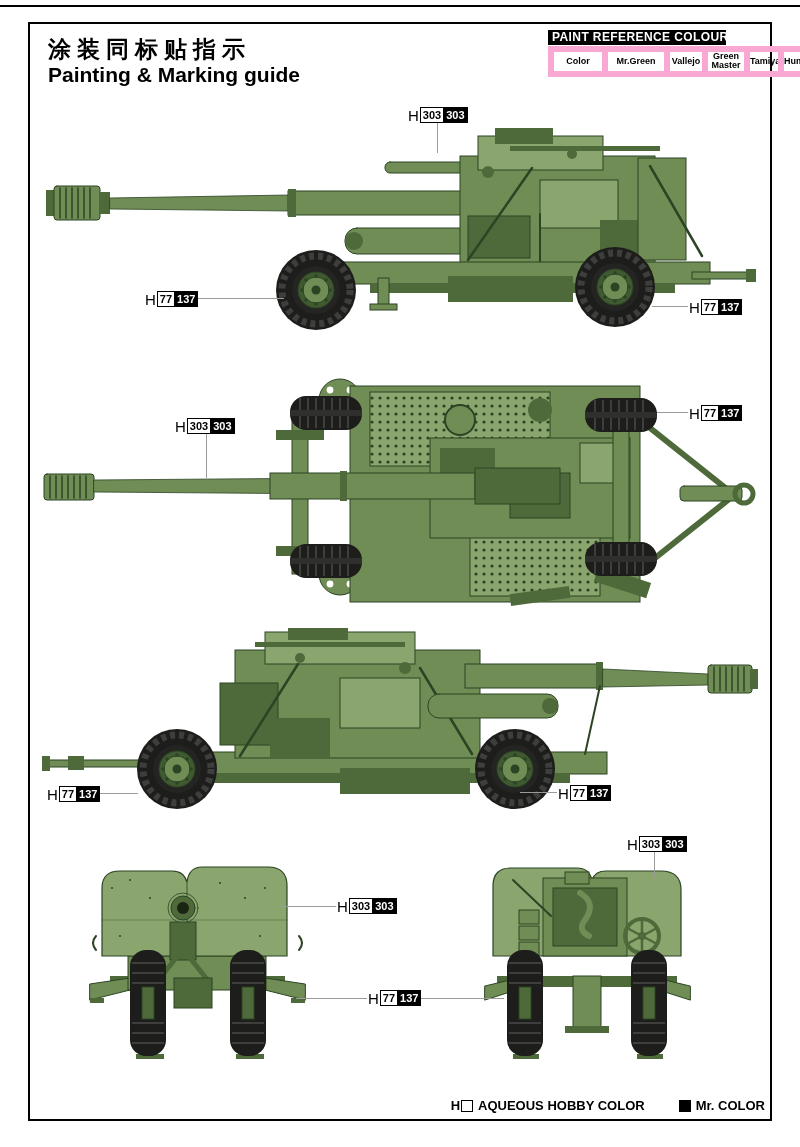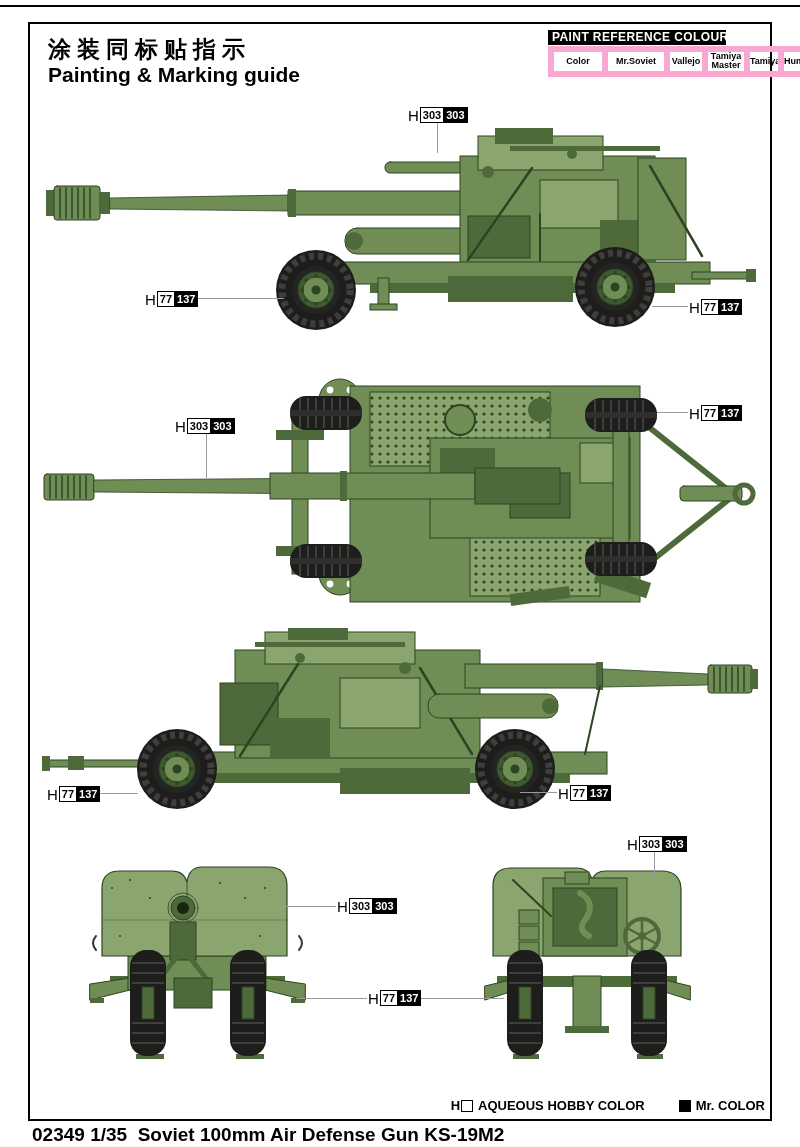--- a/index.html
+++ b/index.html
@@ -62,23 +62,23 @@
           <col style="width:54px">
           <col style="width:62px">
           <col style="width:38px">
           <col style="width:42px">
           <col style="width:34px">
           <col style="width:26px">
         </colgroup>
       <tbody>
           <tr>
         <th>Color</th>
-        <th>Mr.Soviet</th>
+        <th>Mr.Green</th>
         <th>Vallejo</th>
-        <th>Tamiya Master</th>
+        <th>Green Master</th>
         <th>Tamiya</th>
         <th>Humbrol</th>
       </tr>
     </tbody>
       </table>
   </div>
 
   <svg width="0" height="0">
     <defs>
       <g id="wheel-side">
@@ -359,15 +359,14 @@
 
   <div class="abs" id="legend">
     <span class="h">H</span>
     <span class="sq"></span>
     <span>AQUEOUS HOBBY COLOR</span>
     <span class="gap"></span>
     <span class="sq filled"></span>
     <span>Mr. COLOR</span>
   </div>
 
-  <div class="abs" id="footer"><span>02349</span> <span>1/35</span>  <span>Soviet 100mm Air Defense Gun KS-19M2</span></div>
 
 </div>
 
 </body></html>

